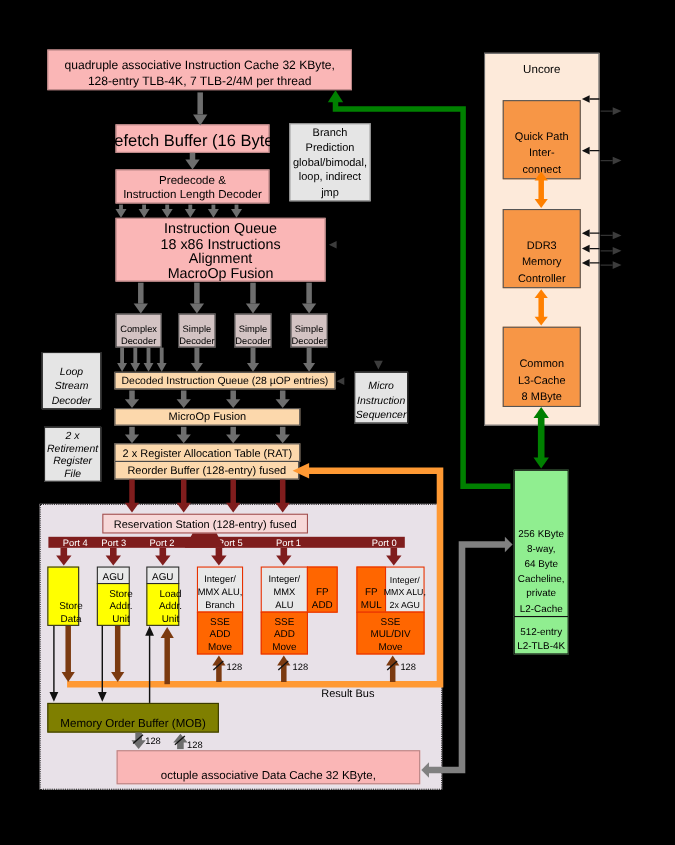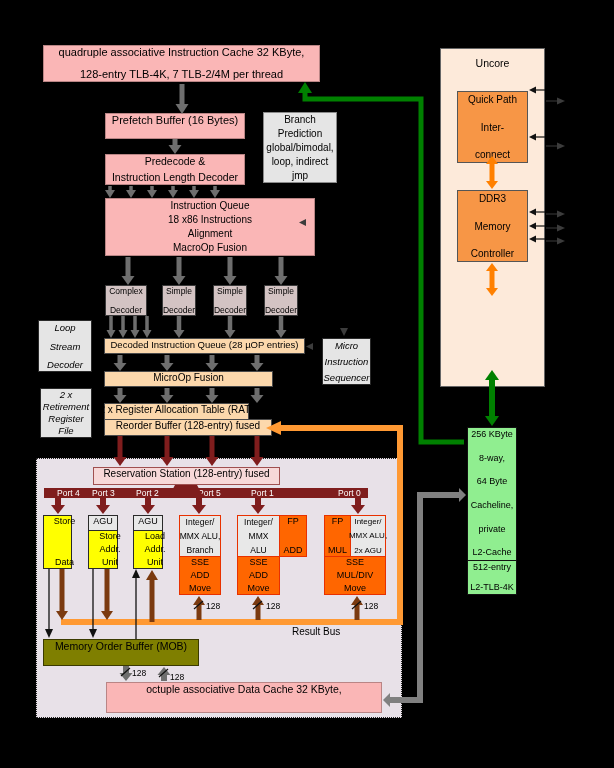--- a/index.html
+++ b/index.html
@@ -1,19 +1,19 @@
 <!DOCTYPE html>
 <html><head>
 <meta charset="utf-8">
 <style>
   html,body{margin:0;padding:0;background:#000;}
   #stage{position:relative;width:614px;height:768px;background:#000;overflow:hidden;
          font-family:"Liberation Sans",sans-serif;}
   .b{position:absolute;box-sizing:border-box;display:flex;flex-direction:column;
-     align-items:center;justify-content:space-between;text-align:center;color:#000;
+     align-items:center;justify-content:flex-end;text-align:center;color:#000;
      line-height:1.22;white-space:nowrap;}
   .pink{background:#fab6b6;border:1px solid #b98585;}
   .lorange{background:#fcd8ac;border:1px solid #4a4a4a;}
   .grayb{background:#e5e5e5;border:1px solid #2a2a2a;font-style:italic;}
   .bp{background:#e5e5e5;border:1px solid #8a8a8a;}
   .dec{background:#d3c3c3;border:1px solid #3a3a3a;box-shadow:1px 1px 0 rgba(0,0,0,.45);}
   .yellow{background:#ffff00;border:1px solid #2a2a2a;padding-left:14px;}
   .graysub{background:#e8e8e8;border:1px solid #2a2a2a;}
   .orangeu{background:#ff6600;border:1px solid #e83000;}
   .uncore{background:#fdeada;border:1px solid #666;}
@@ -32,38 +32,38 @@
 </head>
 <body>
 
 <div id="stage">
 
   <div class="b pink" style="left:43px;top:45px;width:277px;height:37px;font-size:11px">
     <div>quadruple associative Instruction Cache 32 KByte,</div>
     <div>128-entry TLB-4K, 7 TLB-2/4M per thread</div>
   </div>
 
-  <div class="b pink" style="left:105px;top:113px;width:140px;height:26px;font-size:11px">
+  <div class="b pink" style="left:105px;top:113px;width:140px;height:26px;font-size:15px">
     <div>Prefetch Buffer (16 Bytes)</div>
   </div>
 
   <div class="b pink" style="left:105px;top:154px;width:140px;height:31px;font-size:10.5px">
     <div>Predecode &amp;</div>
     <div>Instruction Length Decoder</div>
   </div>
 
   <div class="b bp" style="left:263px;top:112px;width:74px;height:71px;font-size:10px;line-height:13.5px">
     <div>Branch</div>
     <div>Prediction</div>
     <div>global/bimodal,</div>
     <div>loop, indirect</div>
     <div>jmp</div>
   </div>
 
-  <div class="b pink" style="left:105px;top:198px;width:210px;height:58px;font-size:10px;line-height:13.5px">
+  <div class="b pink" style="left:105px;top:198px;width:191px;height:58px;font-size:13px;line-height:13.5px">
     <div>Instruction Queue</div>
     <div>18 x86 Instructions</div>
     <div>Alignment</div>
     <div>MacroOp Fusion</div>
   </div>
 
   <div class="b dec" style="left:105px;top:285px;width:42px;height:31px;font-size:8.5px">
     <div>Complex</div>
     <div>Decoder</div>
   </div>
@@ -100,21 +100,21 @@
     <div>MicroOp Fusion</div>
   </div>
 
   <div class="b grayb" style="left:40px;top:388px;width:52px;height:50px;font-size:9.5px;line-height:11.5px">
     <div>2 x</div>
     <div>Retirement</div>
     <div>Register</div>
     <div>File</div>
   </div>
 
-  <div class="b lorange" style="left:104px;top:403px;width:145px;height:17px;font-size:10px">
+  <div class="b lorange" style="left:104px;top:403px;width:169px;height:17px;font-size:10px">
     <div>2 x Register Allocation Table (RAT)</div>
   </div>
   <div class="b lorange" style="left:104px;top:419px;width:168px;height:17px;font-size:10px">
     <div>Reorder Buffer (128-entry) fused</div>
   </div>
 
   <div class="b dotted" style="left:36px;top:458px;width:366px;height:260px"></div>
 
   <div class="b rs" style="left:93px;top:467px;width:187px;height:18px;font-size:10px">
     <div>Reservation Station (128-entry) fused</div>
@@ -217,20 +217,25 @@
     <div>Inter-</div>
     <div>connect</div>
   </div>
 
   <div class="b ubox" style="left:457px;top:190px;width:71px;height:72px;font-size:10px;line-height:15px">
     <div>DDR3</div>
     <div>Memory</div>
     <div>Controller</div>
   </div>
 
+  <div class="b ubox" style="left:457px;top:297px;width:71px;height:73px;font-size:10px;line-height:15px">
+    <div>Common</div>
+    <div>L3-Cache</div>
+    <div>8 MByte</div>
+  </div>
 
   <div class="b l2" style="left:467px;top:427px;width:50px;height:134px;font-size:9px;line-height:13.5px">
     <div>256 KByte</div>
     <div>8-way,</div>
     <div>64 Byte</div>
     <div>Cacheline,</div>
     <div>private</div>
     <div>L2-Cache</div>
   </div>
   <div class="b l2" style="left:467px;top:560px;width:50px;height:35px;font-size:9px;line-height:13px">

